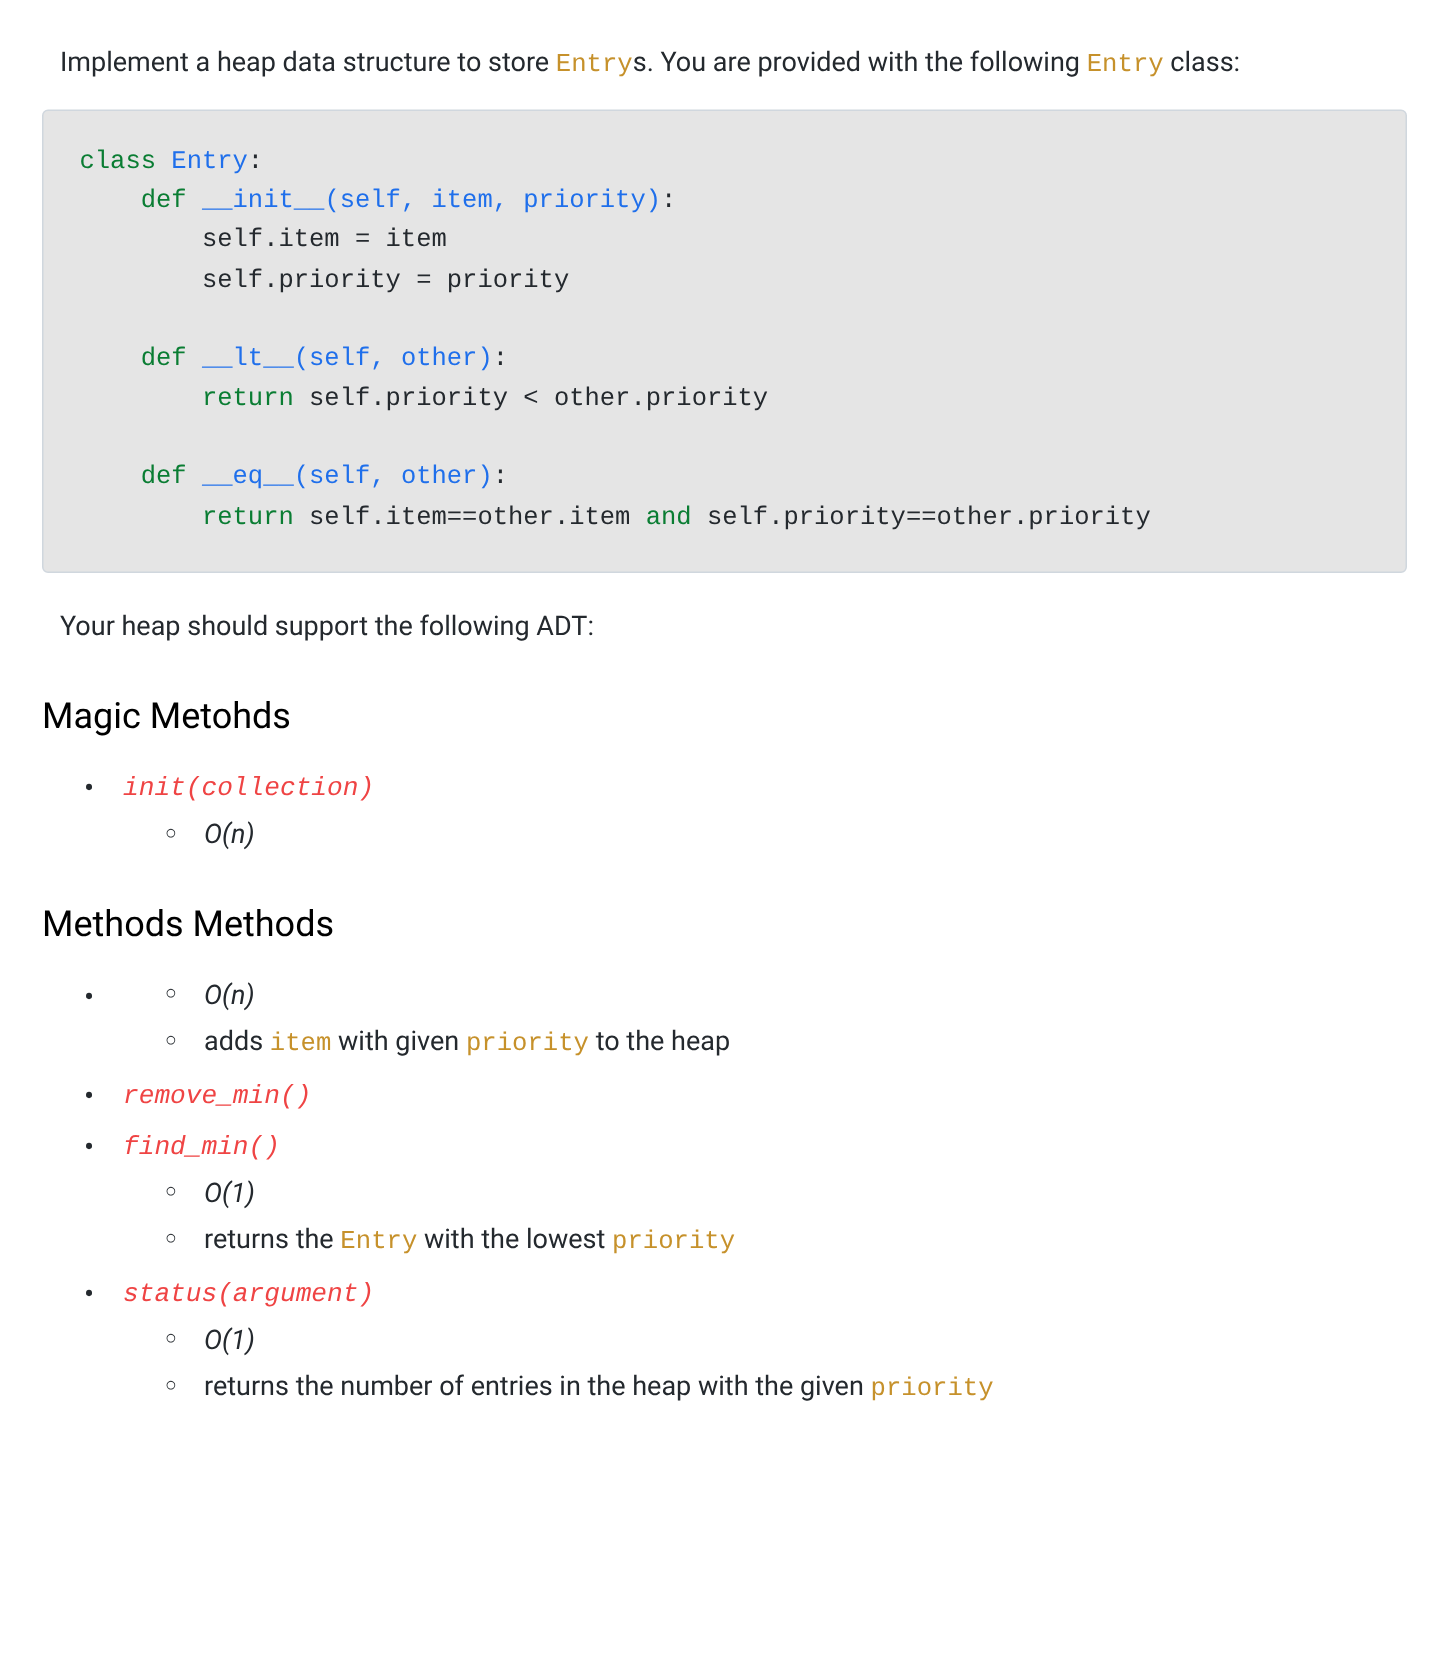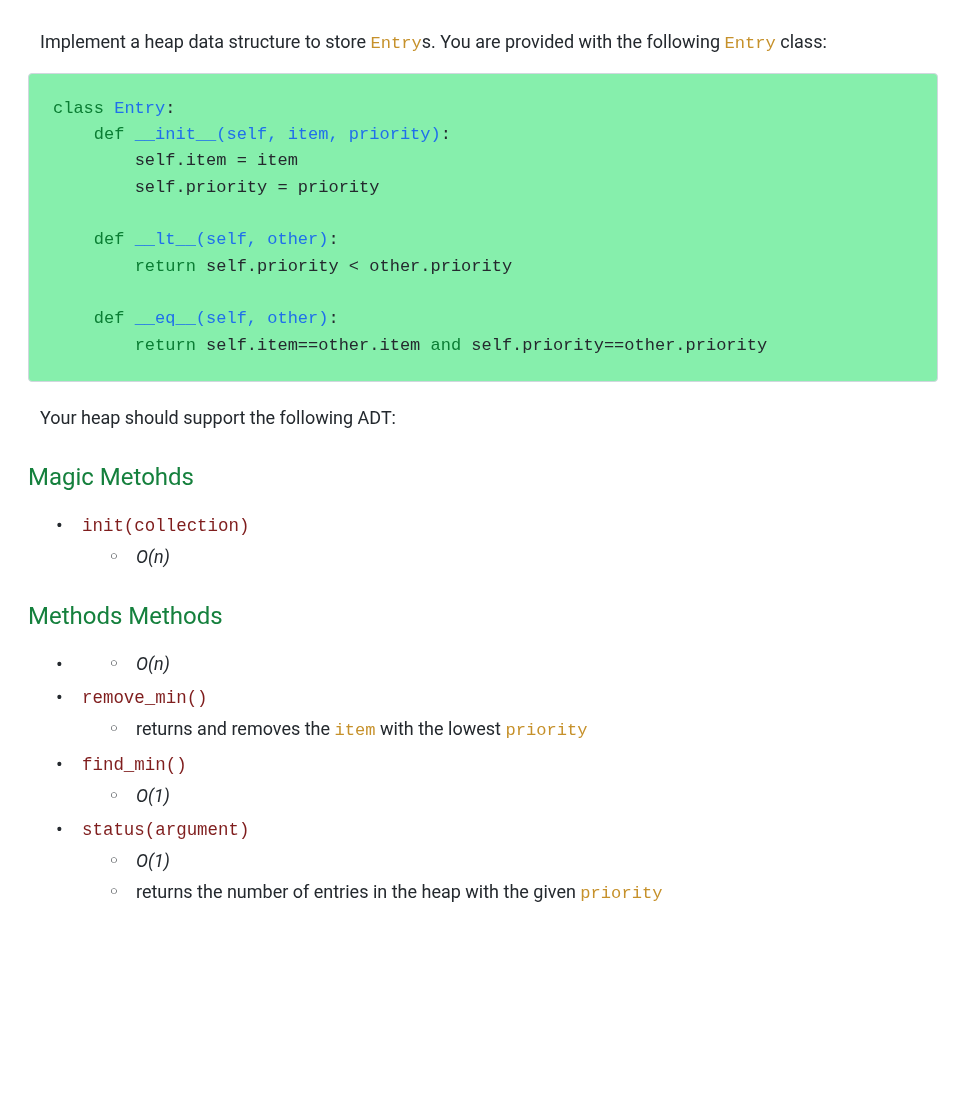--- a/index.html
+++ b/index.html
@@ -11,41 +11,41 @@
     padding: 28px 28px 40px 28px;
     background: #fff;
   }
   p { margin: 0 0 14px 12px; }
   .code-inline {
     font-family: "SFMono-Regular", Consolas, "Liberation Mono", Menlo, monospace;
     font-size: 0.95em;
     color: #c6912b;
   }
   .code-block {
-    background: #86efac;
+    background: #e5e5e5;
     border: 1px solid #d0d7de;
     border-radius: 4px;
     padding: 22px 24px;
     margin: 16px 0 22px 0;
     font-family: "SFMono-Regular", Consolas, "Liberation Mono", Menlo, monospace;
     font-size: 17px;
     line-height: 1.55;
     white-space: pre;
     overflow-x: auto;
     color: #24292e;
   }
   .tok-kw { color: #0a7d33; }     
   .tok-fn { color: #1f6feb; }     
   .tok-cls { color: #1f6feb; }    
   .tok-param { color: #1f6feb; }
   h2 {
     font-size: 24px;
     font-weight: 400;
     margin: 28px 0 16px 0;
-    color: #15803d;
+    color: #000000;
   }
   ul { list-style: none; padding-left: 0; margin: 0; }
   ul.outer > li {
     position: relative;
     padding-left: 54px;
     margin-bottom: 6px;
   }
   ul.outer > li::before {
     content: "•";
     position: absolute;
@@ -63,22 +63,23 @@
   ul.inner > li::before {
     content: "○";
     position: absolute;
     left: 28px;
     top: 1px;
     font-size: 13px;
     line-height: 1.9;
   }
   .li-head {
     font-family: "SFMono-Regular", Consolas, "Liberation Mono", Menlo, monospace;
-    color: #7f1d1d;
+    color: #ef4444;
     font-size: 0.97em;
+    font-style: italic;
   }
   .italic { font-style: italic; }
 </style>
 </head>
 <body>
 
 <p>
   <span>Implement a heap data structure to store </span><span class="code-inline">Entry</span><span>s. You are provided with the following </span><span class="code-inline">Entry</span><span> class:</span>
 </p>
 
@@ -106,36 +107,39 @@
   </li>
 </ul>
 
 <h2>Methods Methods</h2>
 
 <ul class="outer">
 
   <li>
     <ul class="inner">
       <li><span class="italic">O(n)</span></li>
+      <li>
+        <span>adds </span><span class="code-inline">item</span><span> with given </span><span class="code-inline">priority</span><span> to the heap</span>
+      </li>
     </ul>
   </li>
 
   <li>
     <span class="li-head">remove_min()</span>
     <ul class="inner">
-      <li>
-        <span>returns and removes the </span><span class="code-inline">item</span><span> with the lowest </span><span class="code-inline">priority</span>
-      </li>
     </ul>
   </li>
 
   <li>
     <span class="li-head">find_min()</span>
     <ul class="inner">
       <li><span class="italic">O(1)</span></li>
+      <li>
+        <span>returns the </span><span class="code-inline">Entry</span><span> with the lowest </span><span class="code-inline">priority</span>
+      </li>
     </ul>
   </li>
 
   <li>
     <span class="li-head">status(argument)</span>
     <ul class="inner">
       <li><span class="italic">O(1)</span></li>
       <li>
         <span>returns the number of entries in the heap with the given </span><span class="code-inline">priority</span>
       </li>

